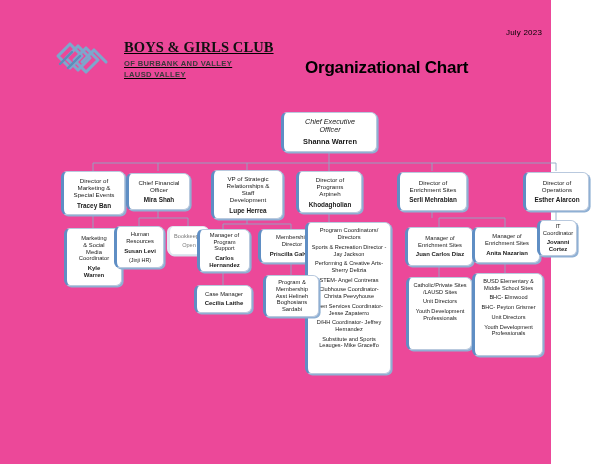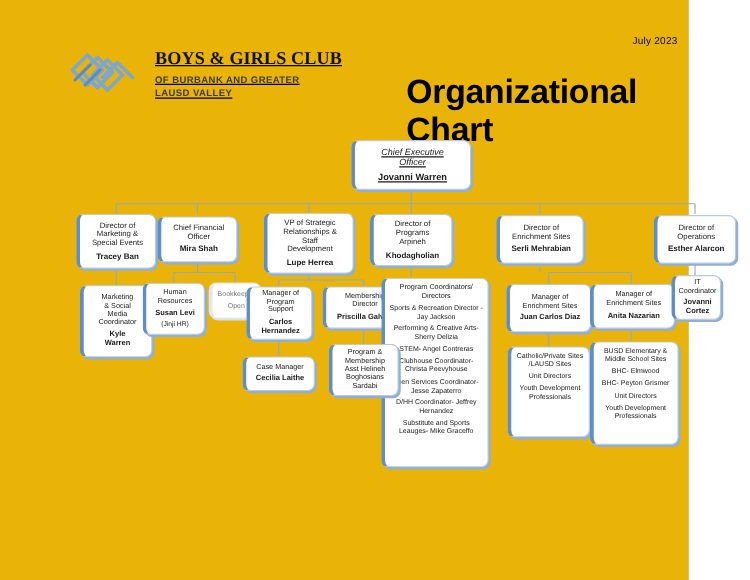--- a/index.html
+++ b/index.html
@@ -11,21 +11,21 @@
     height: 464px;
     background: #ffffff;
     font-family: "Liberation Sans", sans-serif;
     overflow: hidden;
     position: relative;
   }
   #page {
     position: relative;
     width: 551px;
     height: 464px;
-    background: #eab308;
+    background: #ec4899;
   }
 
   
   #header-date {
     position: absolute;
     top: 28px;
     left: 506px;
     font-size: 8px;
     color: #000;
     letter-spacing: 0.2px;
@@ -61,25 +61,24 @@
     font-size: 7.6px;
     letter-spacing: 0.35px;
     color: #3a3a3a;
     line-height: 1.45;
     margin-top: 3px;
   }
   #chart-title {
     position: absolute;
     top: 58px;
     left: 305px;
-    font-size: 27px;
+    font-size: 17px;
     font-weight: bold;
     color: #000;
     letter-spacing: -0.2px;
-    margin-left: 20px;
   }
 
   
   #connectors {
     position: absolute;
     top: 0;
     left: 0;
     width: 600px;
     height: 464px;
     pointer-events: none;
@@ -177,21 +176,21 @@
         <path d="M30 24 L42 12 L54 24"></path>
       </g>
       <g fill="none" stroke="#5d8cba" stroke-width="2.4" stroke-linecap="round">
         <path d="M8 26 L20 14"></path>
         <path d="M16 30 L28 18"></path>
       </g>
     </svg>
     <div id="logo-text">
       <div id="logo-title">BOYS &amp; GIRLS CLUB</div>
       <div id="logo-sub">
-        <div>OF BURBANK AND GREATER</div>
+        <div>OF BURBANK AND VALLEY</div>
         <div>LAUSD VALLEY</div>
       </div>
     </div>
   </div>
 
   <div id="chart-title">Organizational Chart</div>
 
   <svg id="connectors" viewBox="0 0 600 464" xmlns="http://www.w3.org/2000/svg">
     <g stroke="#8fa9c4" stroke-width="0.9" fill="none">
 
@@ -229,26 +228,26 @@
       <path d="M505 218 L505 227"></path>
 
       <path d="M439 266 L439 277"></path>
       <path d="M505 263 L505 273"></path>
 
       <path d="M556 211 L556 217"></path>
       <path d="M556 217 L556 220"></path>
     </g>
   </svg>
 
-  <div class="node" id="node-ceo" style="left:281px; top:112px; width:96px; height:40px;text-decoration:underline;">
+  <div class="node" id="node-ceo" style="left:281px; top:112px; width:96px; height:40px;">
     <div class="role">
       <span>Chief Executive</span><br>
       <span>Officer</span>
     </div>
-    <div class="name">Jovanni Warren</div>
+    <div class="name">Shanna Warren</div>
   </div>
 
   <div class="node" style="left:61px; top:171px; width:64px; height:44px;">
     <div class="role">
       <span>Director of</span><br>
       <span>Marketing &amp;</span><br>
       <span>Special Events</span>
     </div>
     <div class="name">Tracey Ban</div>
   </div>

